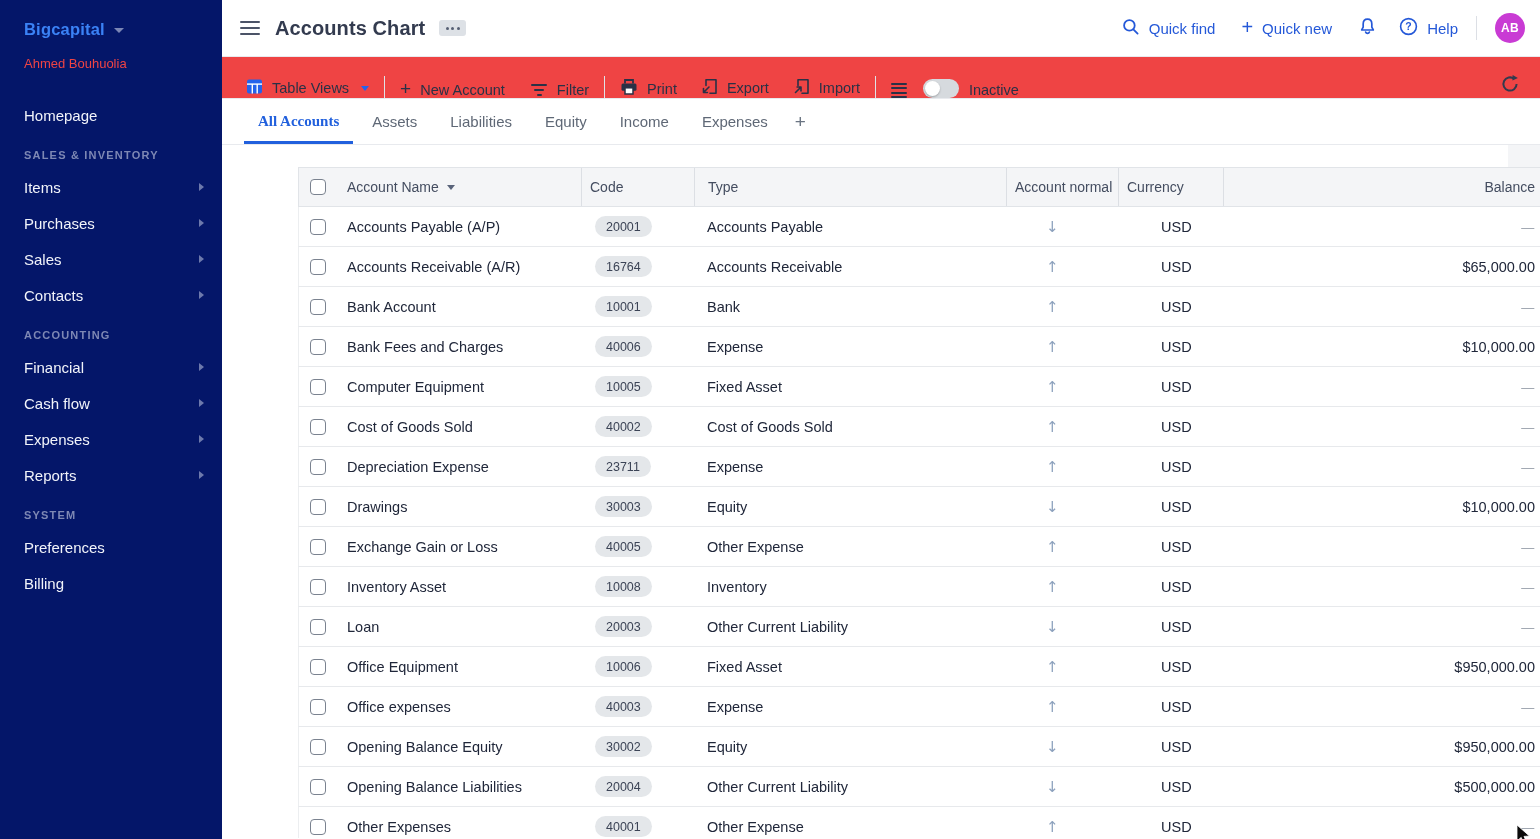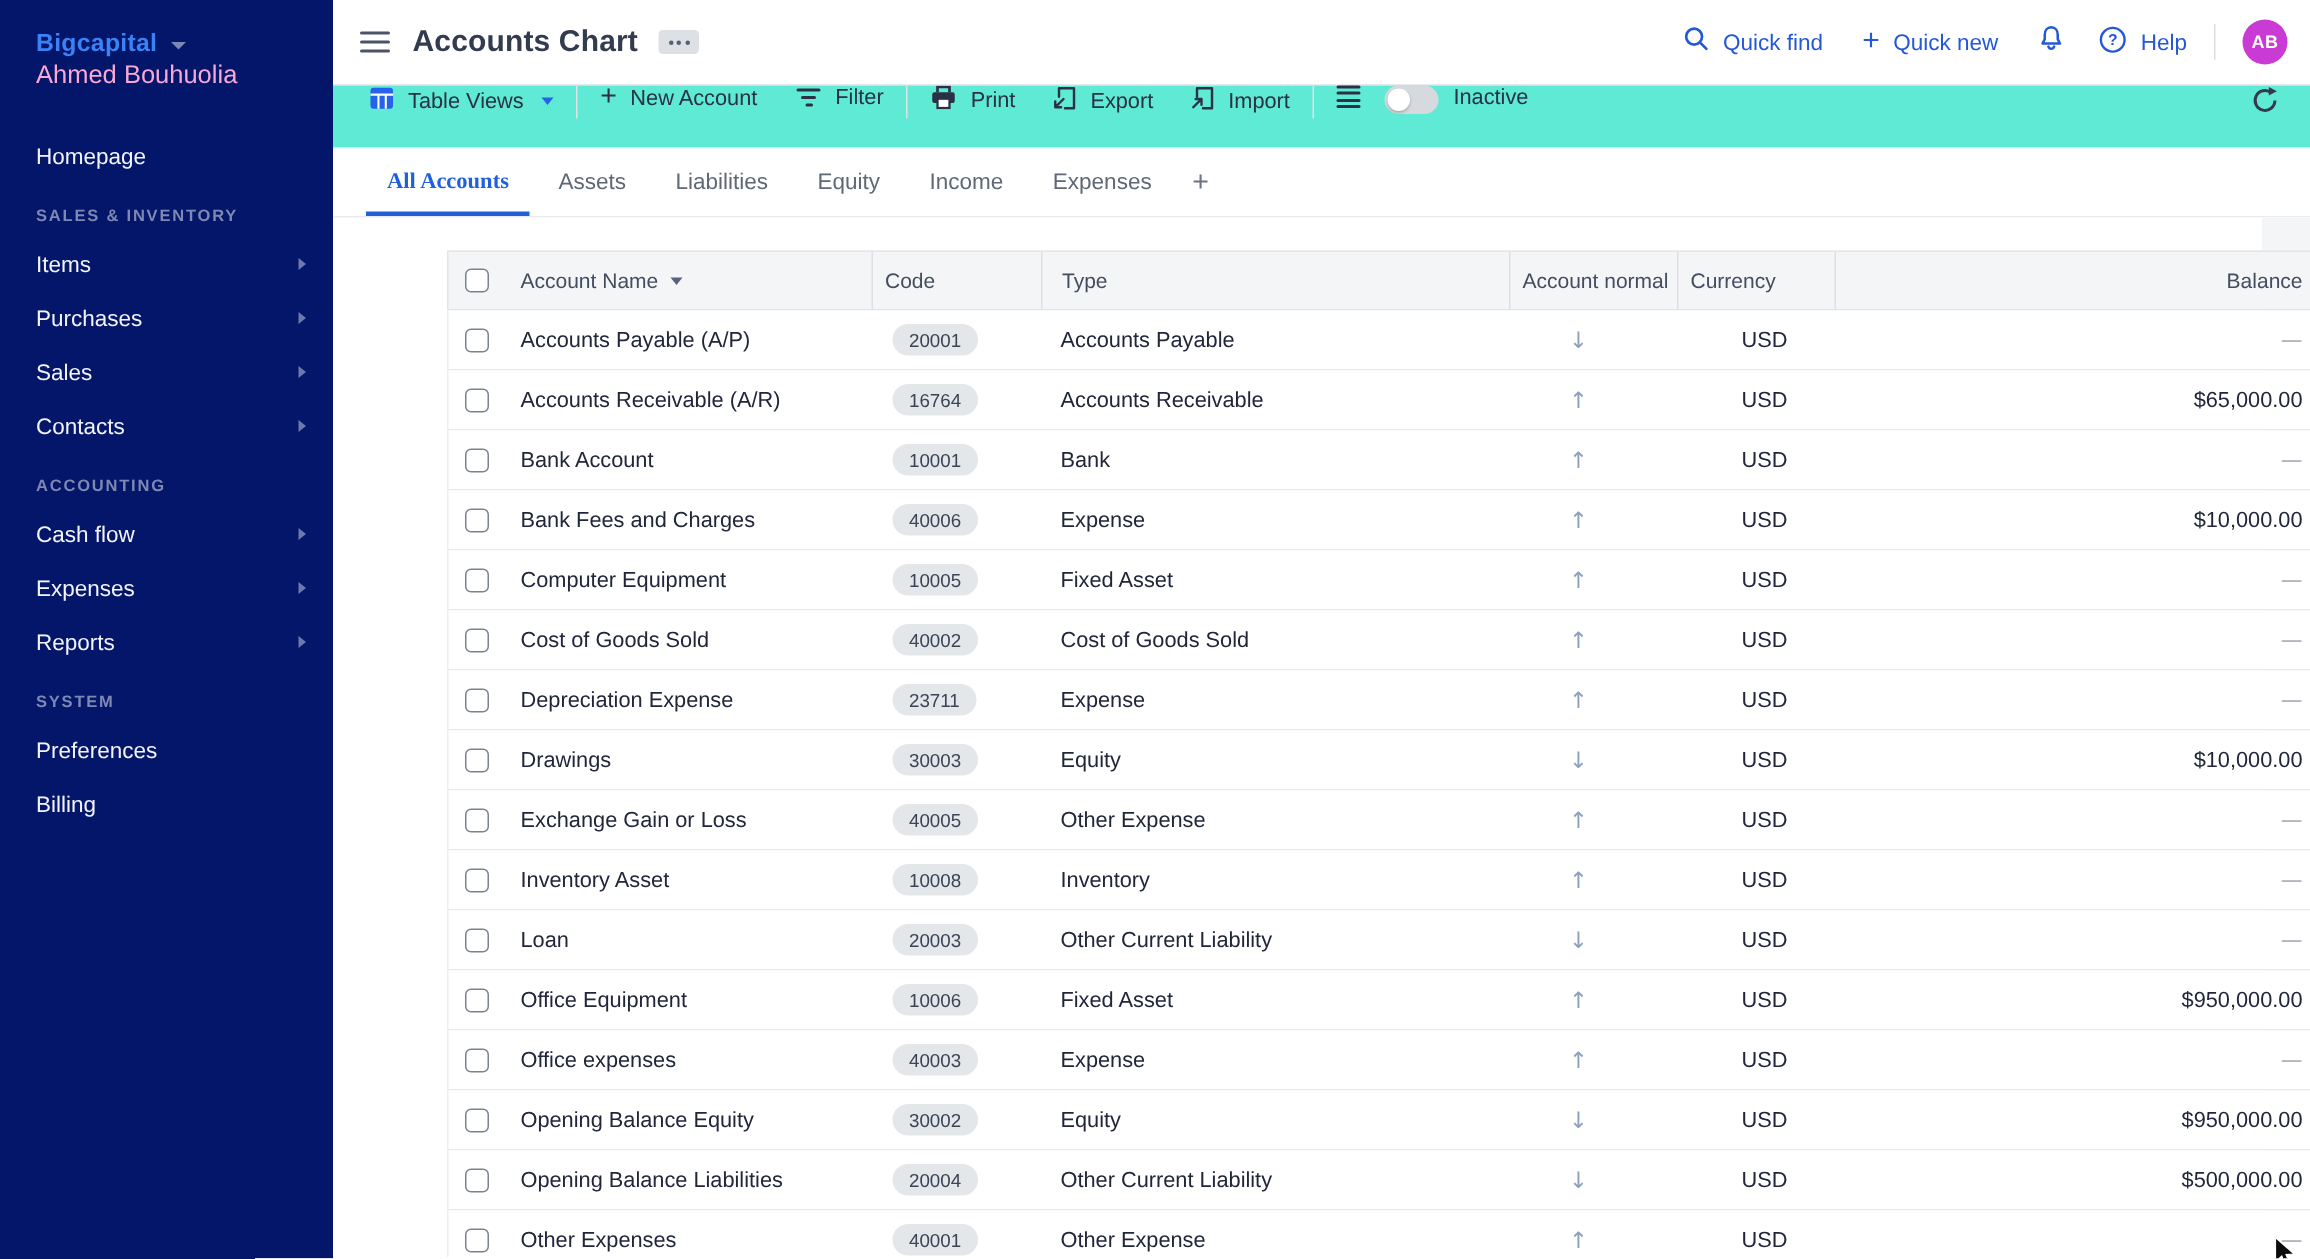--- a/index.html
+++ b/index.html
@@ -7,21 +7,21 @@
   body { font-family:"Liberation Sans", sans-serif; background:#fff; }
   .app { position:relative; width:1540px; height:839px; background:#fff; overflow:hidden; }
 
   
   .sidebar { position:absolute; left:0; top:0; width:222px; height:100%; background:#041669; }
   .side-brand { padding:20px 20px 0 24px; }
   .brand-row { display:flex; align-items:center; }
   .brand-name { color:#3b82f6; font-size:16.5px; font-weight:700; letter-spacing:.2px; }
   .brand-caret { width:0; height:0; border-left:5px solid transparent; border-right:5px solid transparent;
                  border-top:5px solid #7b86b5; margin-left:9px; margin-top:2px; }
-  .user-name { color:#f9a8d4; font-size:17px; margin-top:1px; }
+  .user-name { color:#ef4444; font-size:13px; margin-top:17px; }
   .side-nav { margin-top:26px; }
   .nav-item { height:36px; display:flex; align-items:center; justify-content:space-between;
               padding:0 18px 0 24px; color:#f2f4fa; font-size:15px; cursor:pointer; }
   .nav-chevron { width:0; height:0; border-left:5px solid #6d79ac; border-top:4px solid transparent;
                  border-bottom:4px solid transparent; }
   .nav-section-label { height:36px; display:flex; align-items:center; padding:8px 24px 0 24px;
                        color:#7e88b4; font-size:11px; font-weight:700; letter-spacing:1.2px; }
 
   
   .main { position:absolute; left:222px; top:0; width:1318px; height:100%; background:#fff; }
@@ -37,22 +37,22 @@
   .more-pill i { width:3px; height:3px; border-radius:50%; background:#565f73; }
   .topbar-right { margin-left:auto; display:flex; align-items:center; }
   .tb-link { display:flex; align-items:center; gap:9px; color:#2458d8; font-size:15px; cursor:pointer; }
   .tb-plus { color:#2458d8; font-size:20px; font-weight:400; line-height:1; margin-top:-2px; }
   .sp22 { width:26px; } .sp20 { width:22px; }
   .v-divider { width:1px; height:24px; background:#dcdfe5; margin:0 18px; }
   .avatar { width:30px; height:30px; border-radius:50%; background:#c93bd4; color:#fff; font-size:12px;
             font-weight:700; display:flex; align-items:center; justify-content:center; letter-spacing:.4px; cursor:pointer; }
 
   
-  .toolbar { height:42px; display:flex; align-items:flex-start; padding:0 20px 0 24px;
-             border-bottom:1px solid #e8eaee; background:#5eead4; }
+  .toolbar { height:42px; display:flex; align-items:flex-end; padding:0 20px 0 24px;
+             border-bottom:1px solid #e8eaee; background:#ef4444; }
   .tool-btn { display:flex; align-items:center; gap:9px; color:#2a3146; font-size:14.5px; cursor:pointer; }
   .tool-divider { width:1px; height:22px; background:#dfe2e7; margin:0 15px; }
   .caret-blue { width:0; height:0; border-left:4.5px solid transparent; border-right:4.5px solid transparent;
                 border-top:5.5px solid #2563eb; margin-left:3px; }
   .plus-dark { font-size:19px; color:#2a3146; line-height:1; margin-top:-2px; font-weight:400; }
   .filter-ic { display:flex; flex-direction:column; gap:3px; align-items:center; width:17px; }
   .filter-ic i { display:block; height:1.9px; background:#2a3146; border-radius:1px; }
   .filter-ic i:nth-child(1){ width:16px; } .filter-ic i:nth-child(2){ width:10px; } .filter-ic i:nth-child(3){ width:5px; }
   .lines-ic { display:flex; flex-direction:column; gap:2.6px; cursor:pointer; }
   .lines-ic i { display:block; width:16px; height:1.9px; background:#2a3146; border-radius:1px; }
@@ -130,20 +130,24 @@
         <div class="nav-item">
           <span>Sales</span>
           <span class="nav-chevron"></span>
         </div>
         <div class="nav-item">
           <span>Contacts</span>
           <span class="nav-chevron"></span>
         </div>
         <div class="nav-section-label">ACCOUNTING</div>
         <div class="nav-item">
+          <span>Financial</span>
+          <span class="nav-chevron"></span>
+        </div>
+        <div class="nav-item">
           <span>Cash flow</span>
           <span class="nav-chevron"></span>
         </div>
         <div class="nav-item">
           <span>Expenses</span>
           <span class="nav-chevron"></span>
         </div>
         <div class="nav-item">
           <span>Reports</span>
           <span class="nav-chevron"></span>

